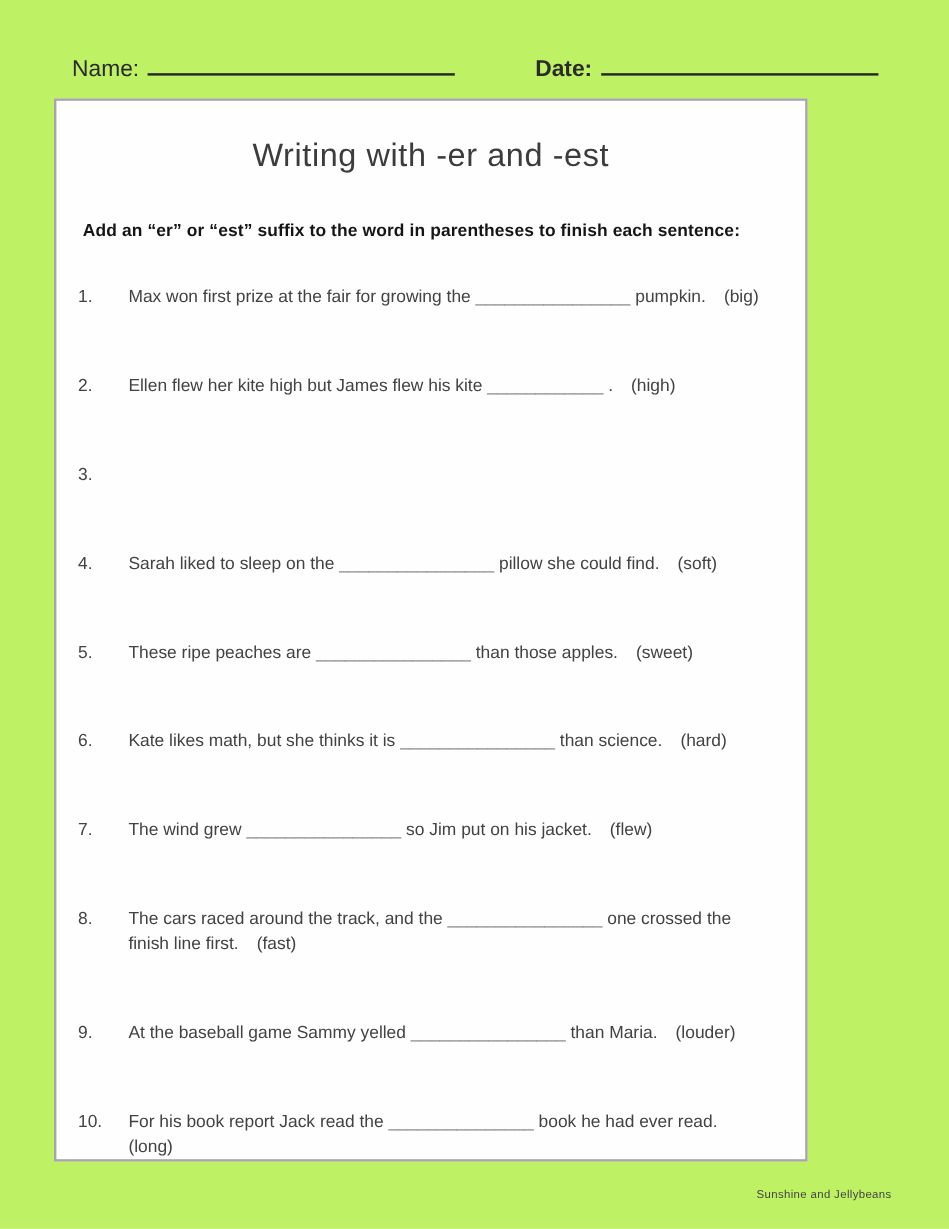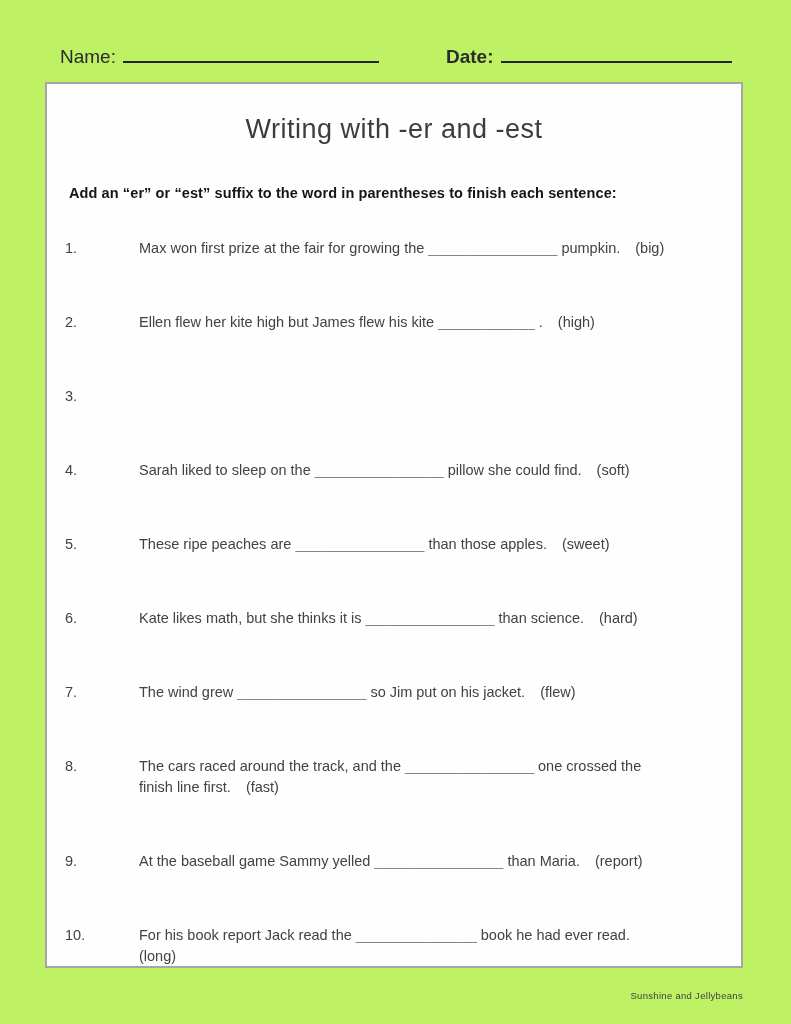--- a/index.html
+++ b/index.html
@@ -22,41 +22,41 @@
   .write-line {
     display: inline-block; height: 15px; margin-left: 7px;
     border-bottom: 2px solid #252525; vertical-align: baseline;
   }
   .name-line { width: 256px; }
   .date-line { width: 231px; }
 
   
   .box {
     position: absolute; left: 45px; top: 82px;
-    width: 698px; height: 886px; box-sizing: border-box;
+    width: 628px; height: 886px; box-sizing: border-box;
     border: 2px solid #a6a6a6; background: #fefefe;
   }
   .title {
     margin-top: 30px; text-align: center;
     font-size: 27px; color: #3c3c3c; letter-spacing: 0.5px;
   }
   .instructions {
     margin: 40px 22px 0 22px;
     font-size: 14.5px; font-weight: 700; color: #151515;
     letter-spacing: 0.1px;
   }
 
   
   .items { margin-top: 37px; }
   .item {
     display: flex; padding-left: 18px; margin-bottom: 53px;
     font-size: 14.5px; line-height: 21px; color: #424242;
   }
   .item-num { flex: 0 0 42px; width: 42px; }
-  .item-text { width: 566px; margin-left: 32px; }
+  .item-text { width: 566px; }
   .blank { color: #7e7e7e; white-space: nowrap; }
   .hint { margin-left: 15px; white-space: nowrap; }
   .hint.own-line { margin-left: 0; }
 
   
   .credit {
     position: absolute; top: 990px; right: 48px;
     font-size: 9.5px; color: #424242; letter-spacing: 0.3px;
   }
 </style>
@@ -104,21 +104,21 @@
         <div class="item">
           <div class="item-num">7.</div>
           <div class="item-text"><span>The wind grew </span><span class="blank">________________</span><span> so Jim put on his jacket.</span><span class="hint">(flew)</span></div>
         </div>
         <div class="item">
           <div class="item-num">8.</div>
           <div class="item-text"><span>The cars raced around the track, and the </span><span class="blank">________________</span><span> one crossed the</span><br><span>finish line first.</span><span class="hint">(fast)</span></div>
         </div>
         <div class="item">
           <div class="item-num">9.</div>
-          <div class="item-text"><span>At the baseball game Sammy yelled </span><span class="blank">________________</span><span> than Maria.</span><span class="hint">(report)</span></div>
+          <div class="item-text"><span>At the baseball game Sammy yelled </span><span class="blank">________________</span><span> than Maria.</span><span class="hint">(louder)</span></div>
         </div>
         <div class="item">
           <div class="item-num">10.</div>
           <div class="item-text"><span>For his book report Jack read the </span><span class="blank">_______________</span><span> book he had ever read.</span><br><span class="hint own-line">(long)</span></div>
         </div>
       </div>
   </div>
 
   <div class="credit">Sunshine and Jellybeans</div>
 

